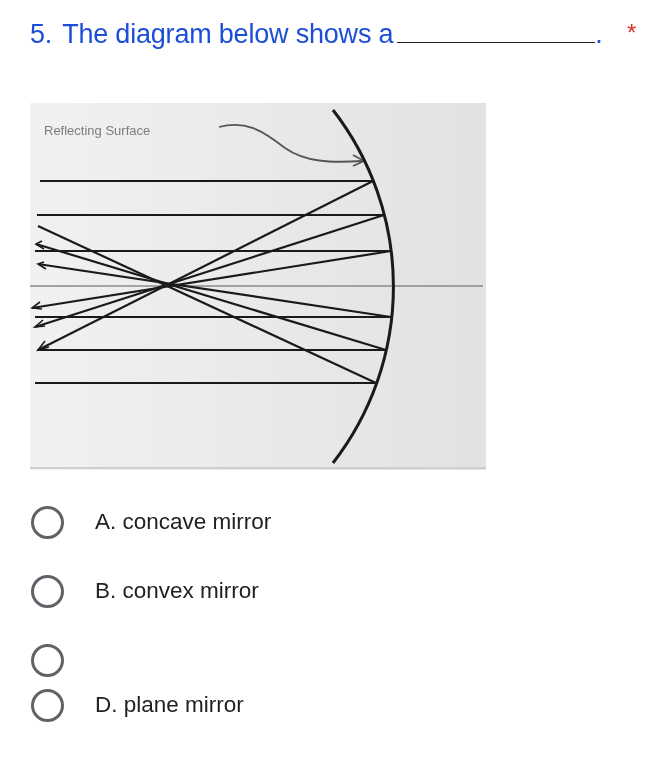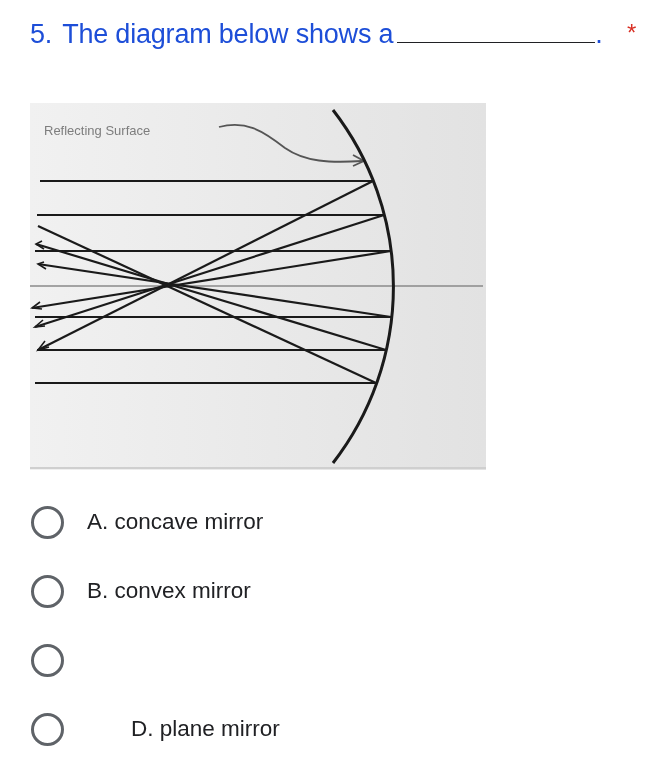--- a/index.html
+++ b/index.html
@@ -6,21 +6,21 @@
   body { width:657px; height:765px; position:relative; overflow:hidden;
          font-family:"Liberation Sans", sans-serif; color:#202124; }
   .question-title { position:absolute; left:30px; top:17px; font-size:27px; line-height:34px;
          white-space:nowrap; color:#1d4ed8; letter-spacing:-0.2px; }
   .question-number { margin-right:10px; }
   .blank { display:inline-block; width:198px; border-bottom:1.5px solid #202124; height:24px; vertical-align:baseline; margin-left:4px; }
   .required-star { position:absolute; left:627px; top:19px; font-size:24px; color:#d93025; }
   .diagram { position:absolute; left:30px; top:103px; width:456px; height:367px; }
   .option { position:absolute; left:31px; height:36px; display:flex; align-items:center; cursor:pointer; }
   .radio { width:27px; height:27px; border:3px solid #5f6368; border-radius:50%; box-sizing:content-box; }
-  .option-label { margin-left:23px; font-size:22.5px; color:#202124; white-space:nowrap; }
+  .option-label { margin-left:31px; font-size:22.5px; color:#202124; white-space:nowrap; }
 </style>
 </head>
 <body>
 
 <div class="question-title">
   <span class="question-number">5.</span><span>The diagram below shows a</span><span class="blank"></span><span>.</span>
 </div>
 <div class="required-star">*</div>
 
 <div class="diagram">
@@ -73,16 +73,16 @@
   <span class="radio"></span>
   <span class="option-label">A. concave mirror</span>
 </div>
 <div class="option" style="top:573px;">
   <span class="radio"></span>
   <span class="option-label">B. convex mirror</span>
 </div>
 <div class="option" style="top:642px;">
   <span class="radio"></span>
 </div>
-<div class="option" style="top:711px;gap:44px;">
+<div class="option" style="top:687px;">
   <span class="radio"></span>
   <span class="option-label">D. plane mirror</span>
 </div>
 
 </body></html>

